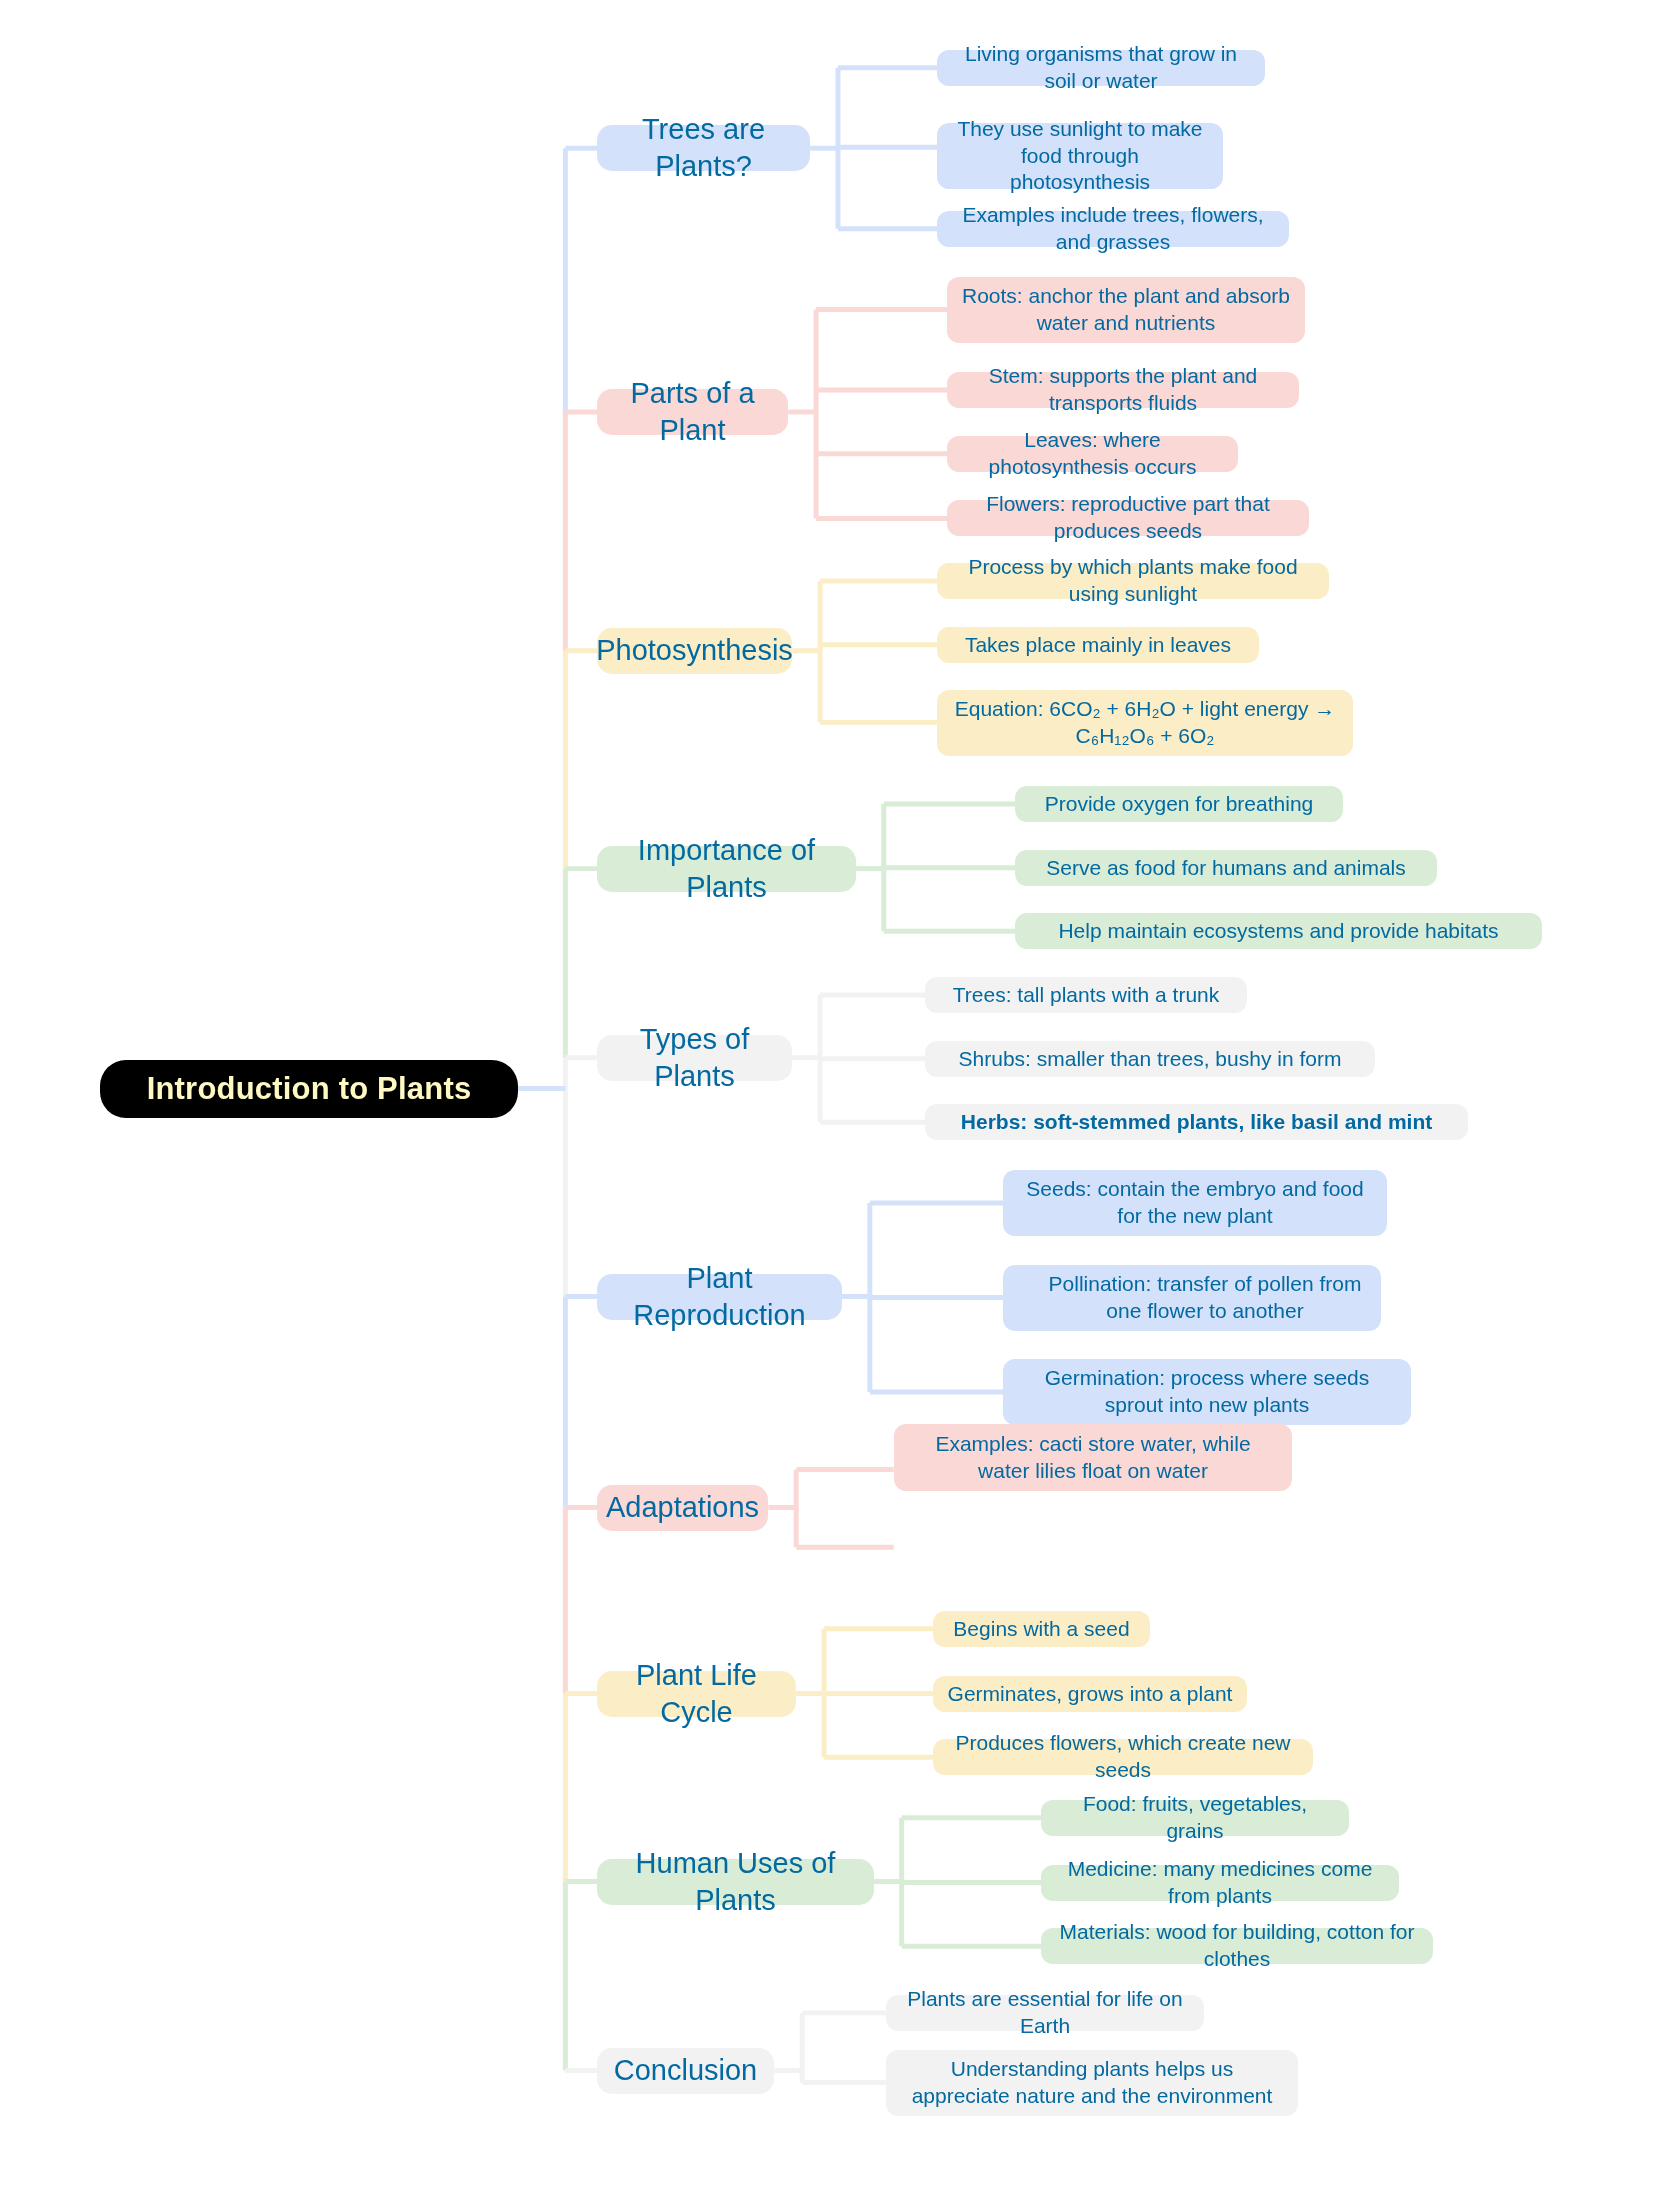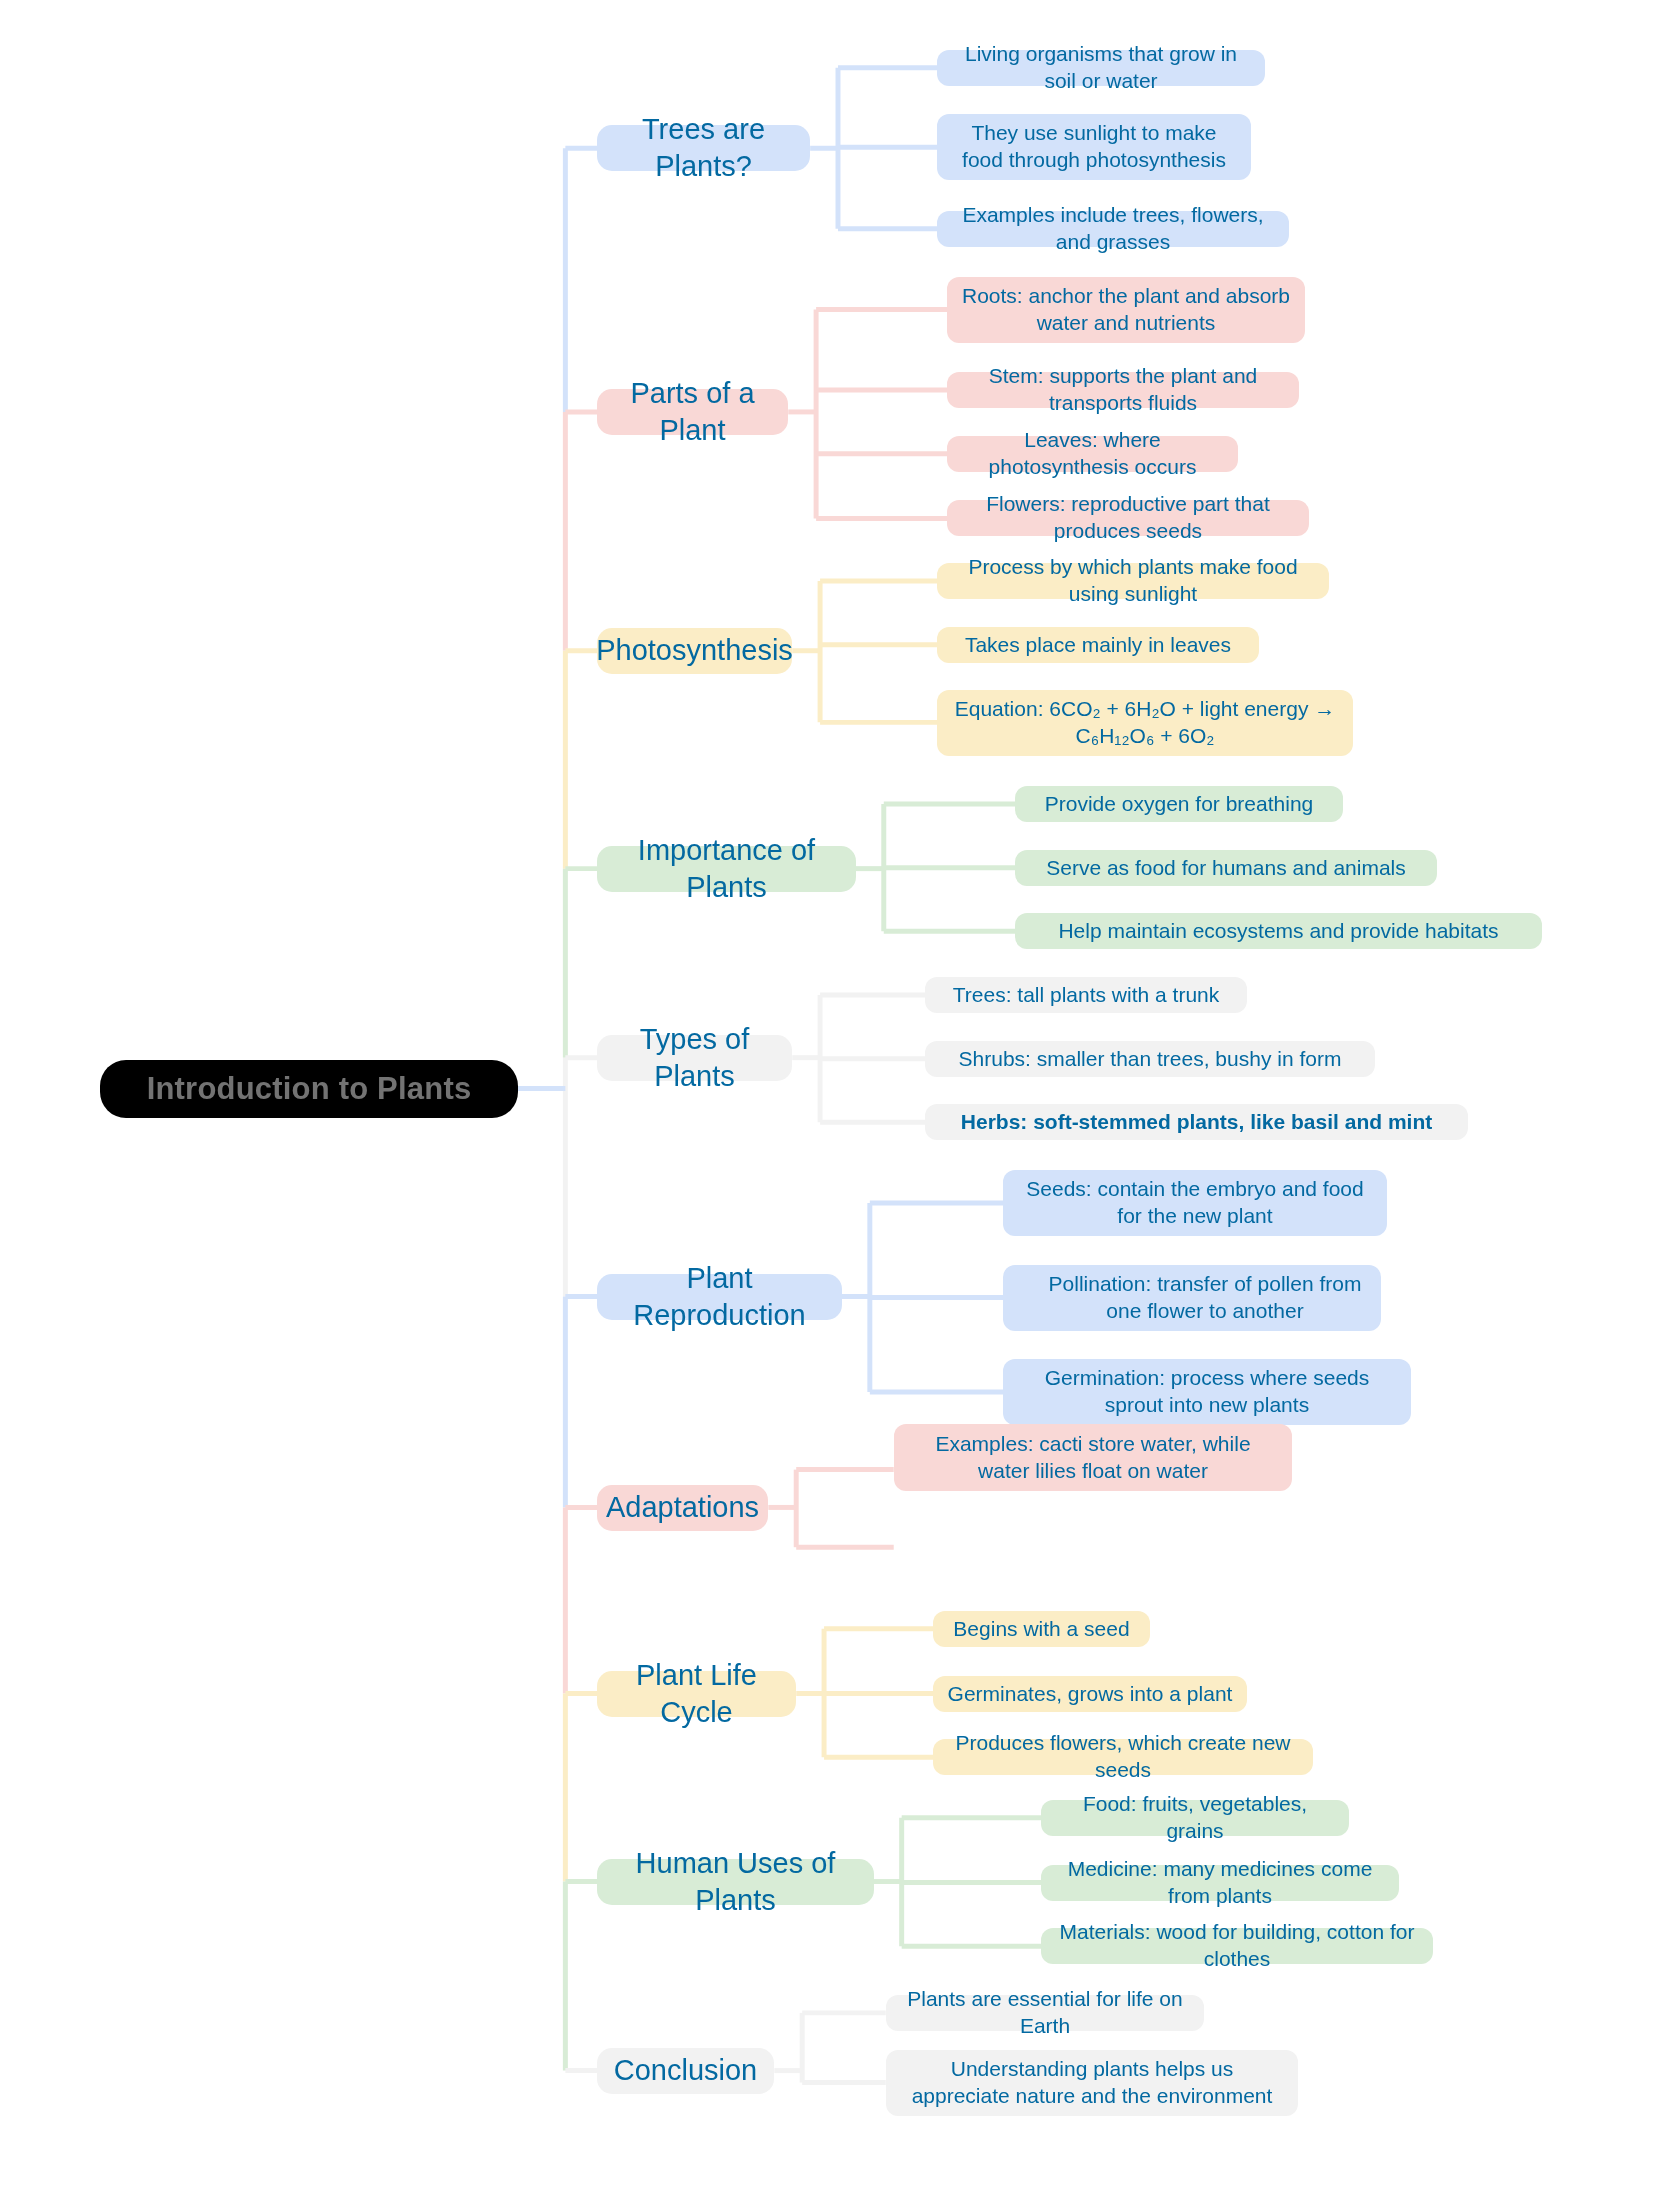--- a/index.html
+++ b/index.html
@@ -29,21 +29,21 @@
     display: flex;
     align-items: center;
     justify-content: center;
     text-align: center;
     line-height: 1.28;
     color: #0369a1;
     padding: 6px 12px;
   }
   .root-node {
     background: #000000;
-    color: #737373;
+    color: #fef9c3;
     font-size: 31px;
     font-weight: bold;
     border-radius: 26px;
     letter-spacing: 0.2px;
   }
   .branch-node {
     font-size: 29px;
     border-radius: 15px;
   }
   .leaf-node {
@@ -159,21 +159,21 @@
     <span>Introduction to Plants</span>
   </div>
 
   <div id="nodes-layer">
       <div class="node branch-node c-blue" style="left: 597px; width: 213px; height: 46px; top: 125px;">
         <span>Trees are Plants?</span>
       </div>
       <div class="node leaf-node c-blue" style="left: 937px; width: 328px; height: 36px; top: 50px;">
         <span>Living organisms that grow in soil or water</span>
       </div>
-      <div class="node leaf-node c-blue" style="left: 937px; width: 314px; height: 66px; top: 114px;">
+      <div class="node leaf-node c-blue" style="left: 937px; width: 286px; height: 66px; top: 123px;">
         <span>They use sunlight to make food through photosynthesis</span>
       </div>
       <div class="node leaf-node c-blue" style="left: 937px; width: 352px; height: 36px; top: 211px;">
         <span>Examples include trees, flowers, and grasses</span>
       </div>
       <div class="node branch-node c-pink" style="left: 597px; width: 191px; height: 46px; top: 389px;">
         <span>Parts of a Plant</span>
       </div>
       <div class="node leaf-node c-pink" style="left: 947px; width: 358px; height: 66px; top: 277px;">
         <span>Roots: anchor the plant and absorb water and nutrients</span>

